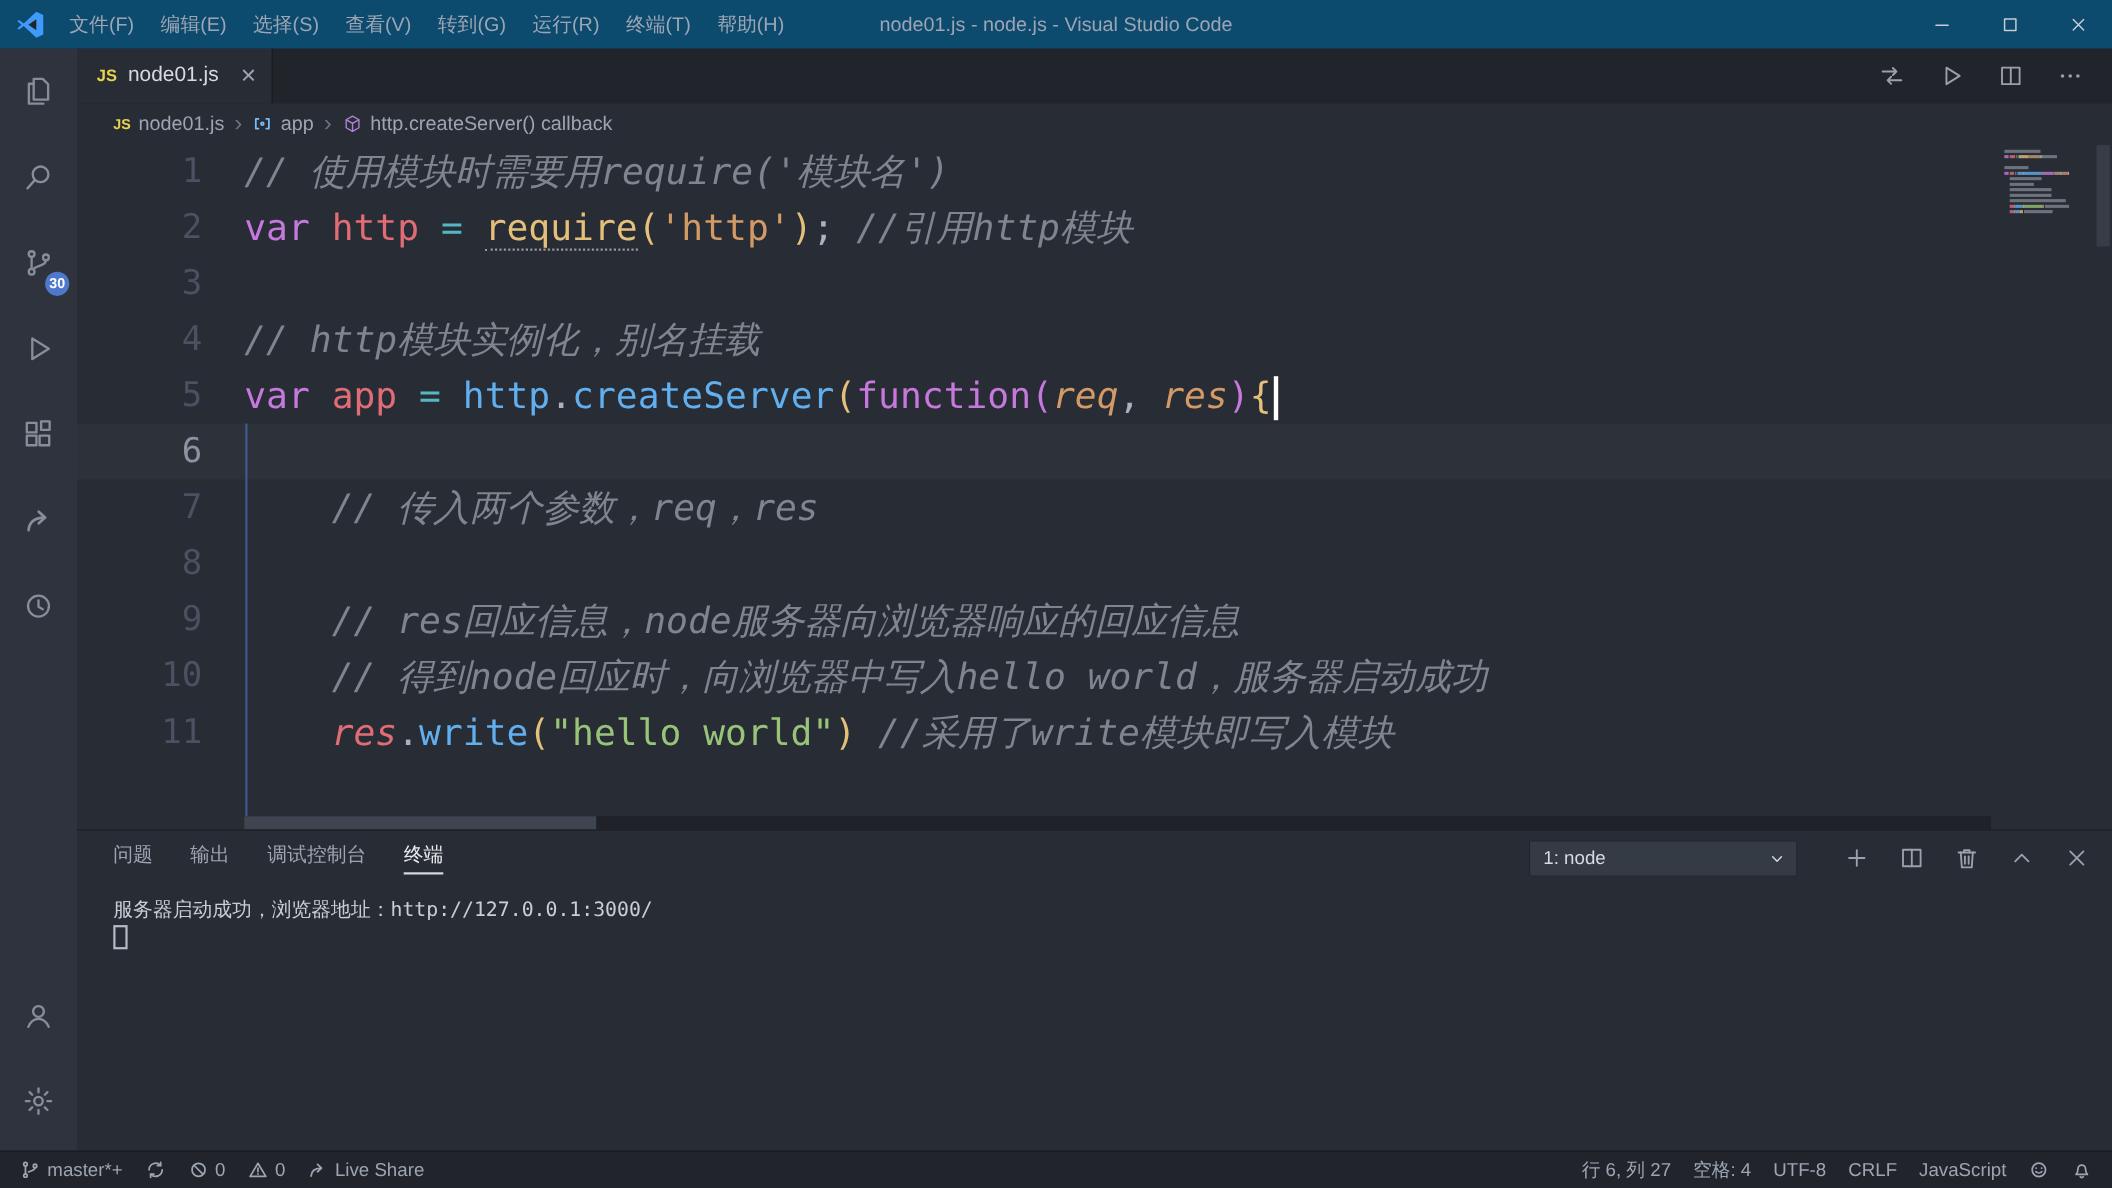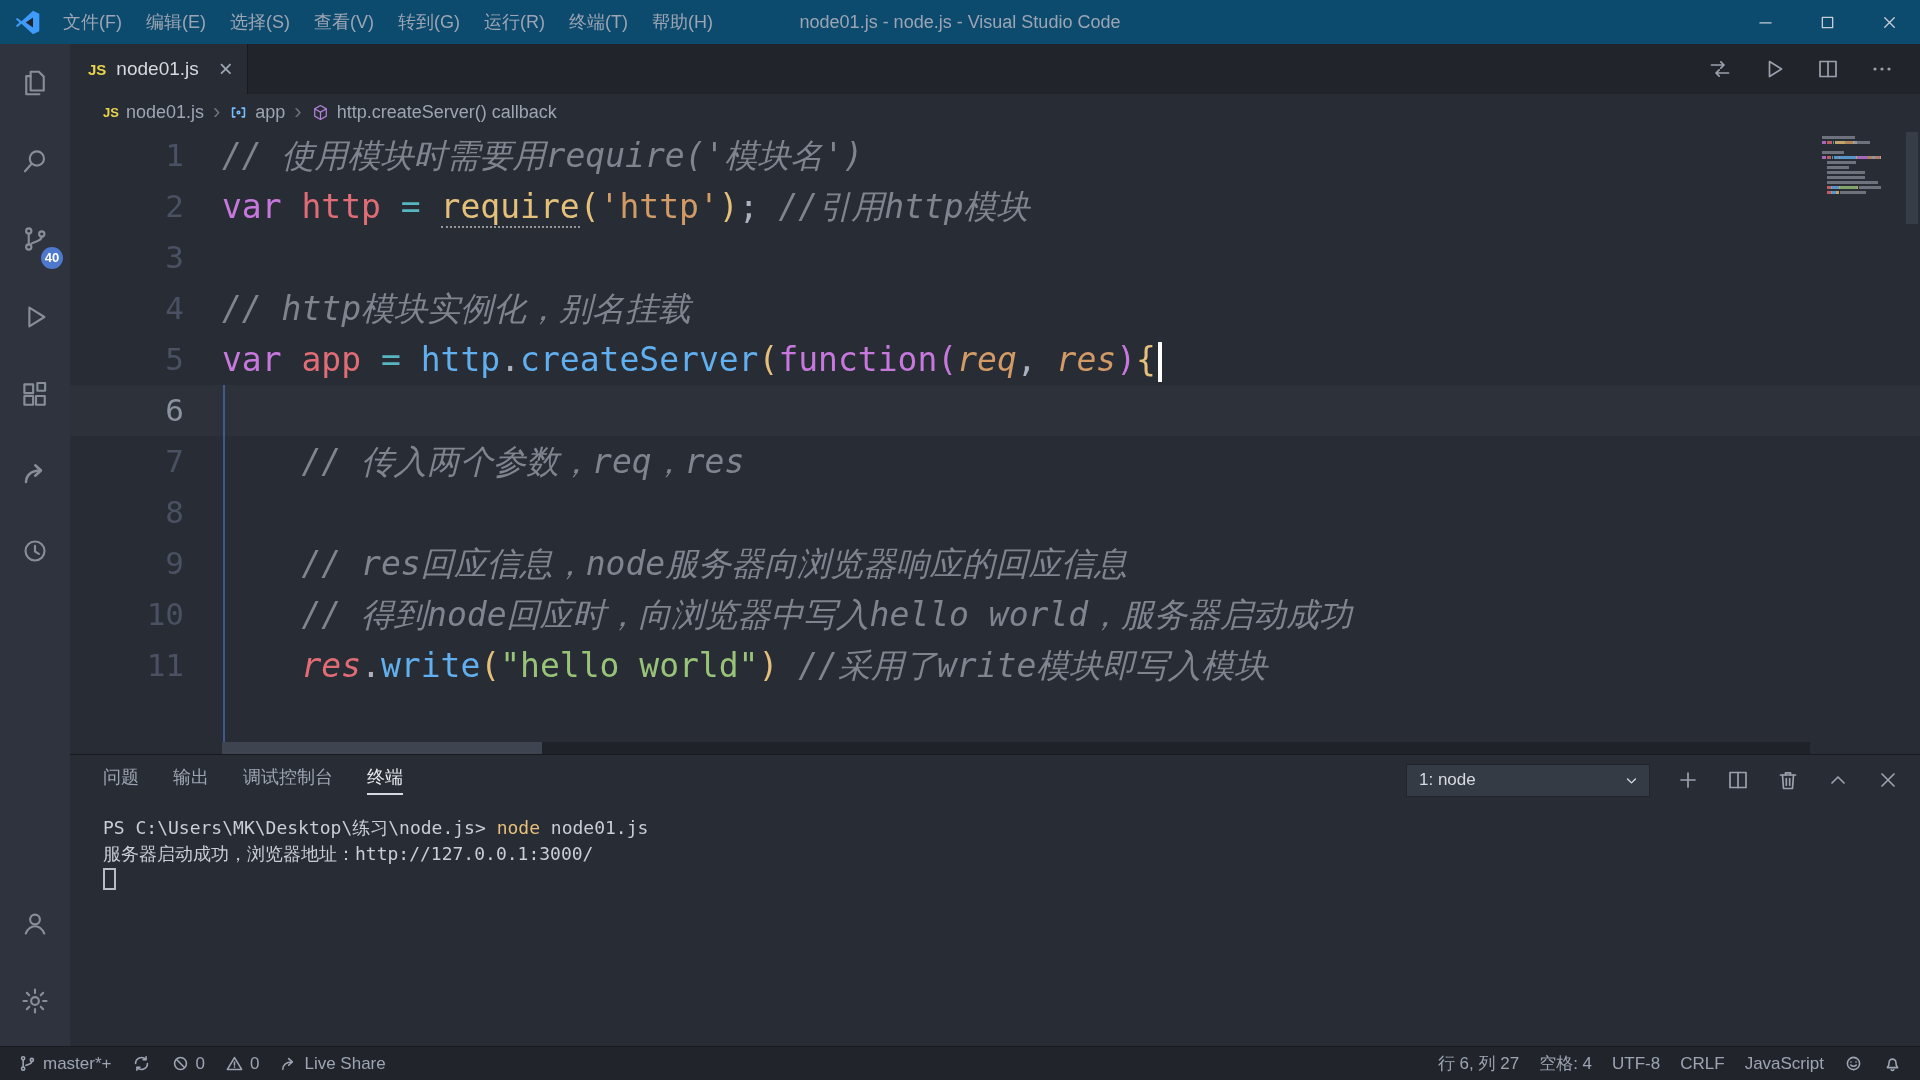--- a/index.html
+++ b/index.html
@@ -70,21 +70,21 @@
 .vthumb{position:absolute;top:2px;right:2px;width:12px;height:92px;background:rgba(130,140,160,.18)}
 .hscroll{position:absolute;left:152px;right:110px;bottom:0;height:12px;background:rgba(0,0,0,.22)}
 .hthumb{width:320px;height:12px;background:#3e4450}
 
 
 .panel{flex:1;border-top:1px solid #181a1f;display:flex;flex-direction:column;min-height:0}
 .panel-header{height:50px;display:flex;align-items:center;padding:0 20px 0 33px;flex:none}
 .panel-tabs{display:flex;gap:34px;font-size:18px;color:#9da5b4}
 .panel-tab{padding-bottom:4px;border-bottom:2px solid transparent;white-space:nowrap}
 .panel-tab.active{color:#e8eaed;border-bottom-color:#d7dae0}
-.panel-right{margin-left:auto;display:flex;align-items:center;gap:26px;color:#9aa1ad}
+.panel-right{margin-left:auto;display:flex;align-items:center;gap:42px;color:#9aa1ad}
 .dropdown{width:244px;height:33px;background:#353b45;border:1px solid #21242b;color:#d7dae0;font-size:17px;display:flex;align-items:center;justify-content:space-between;padding:0 8px 0 12px}
 .dropdown .icon{width:19px;height:19px}
 .pa-btn .icon{width:24px;height:24px;display:block}
 .terminal{padding:10px 0 0 33px;font-family:"DejaVu Sans Mono",monospace;font-size:18px;line-height:26px;color:#c9ced6}
 .t{color:#c9ced6}.ty{color:#e5c07b}
 .term-cursor{display:inline-block;width:13px;height:22px;border:2px solid #b6bcc6;vertical-align:-4px}
 
 
 .statusbar{height:34px;background:#21252b;border-top:1px solid #181a1f;display:flex;align-items:center;justify-content:space-between;padding:0 18px;font-size:17px;color:#9da5b4;flex:none}
 .sb-left,.sb-right{display:flex;align-items:center;gap:20px}
@@ -165,21 +165,21 @@
           <div class="ab-item">
             <span class="icon">
               <svg viewBox="0 0 24 24" fill="none" stroke="currentColor" stroke-width="1.7" stroke-linecap="round" stroke-linejoin="round">
                 <circle cx="7" cy="5.6" r="2.1"></circle>
                 <circle cx="7" cy="18.4" r="2.1"></circle>
                 <circle cx="17.4" cy="8" r="2.1"></circle>
                 <path d="M7 7.7v8.6"></path>
                 <path d="M17.4 10.1c-.2 3.6-4.6 3.5-8.3 5.6"></path>
               </svg>
             </span>
-            <span class="badge">40</span>
+            <span class="badge">30</span>
           </div>
           <div class="ab-item">
             <span class="icon">
               <svg viewBox="0 0 24 24" fill="none" stroke="currentColor" stroke-width="1.7" stroke-linecap="round" stroke-linejoin="round">
                 <path d="M7.5 4.5L19.5 12 7.5 19.5z"></path>
               </svg>
             </span>
           </div>
           <div class="ab-item">
             <span class="icon">
@@ -390,21 +390,20 @@
                   <span class="icon">
                     <svg viewBox="0 0 24 24" fill="none" stroke="currentColor" stroke-width="1.7" stroke-linecap="round" stroke-linejoin="round">
                       <path d="M6 6l12 12M18 6L6 18"></path>
                     </svg>
                   </span>
                 </span>
               </span>
           </div>
         </div>
         <div class="terminal">
-            <div class="term-line"><span class="t">PS C:\Users\MK\Desktop\练习\node.js&gt; </span><span class="ty">node</span><span class="t"> node01.js</span></div>
             <div class="term-line"><span class="t">服务器启动成功，浏览器地址：http://127.0.0.1:3000/</span></div>
             <div class="term-line"><span class="term-cursor"></span></div>
           </div>
       </div>
     </div>
   </div>
 
   <div class="statusbar">
     <div class="sb-left">
         <span class="sb-item">

